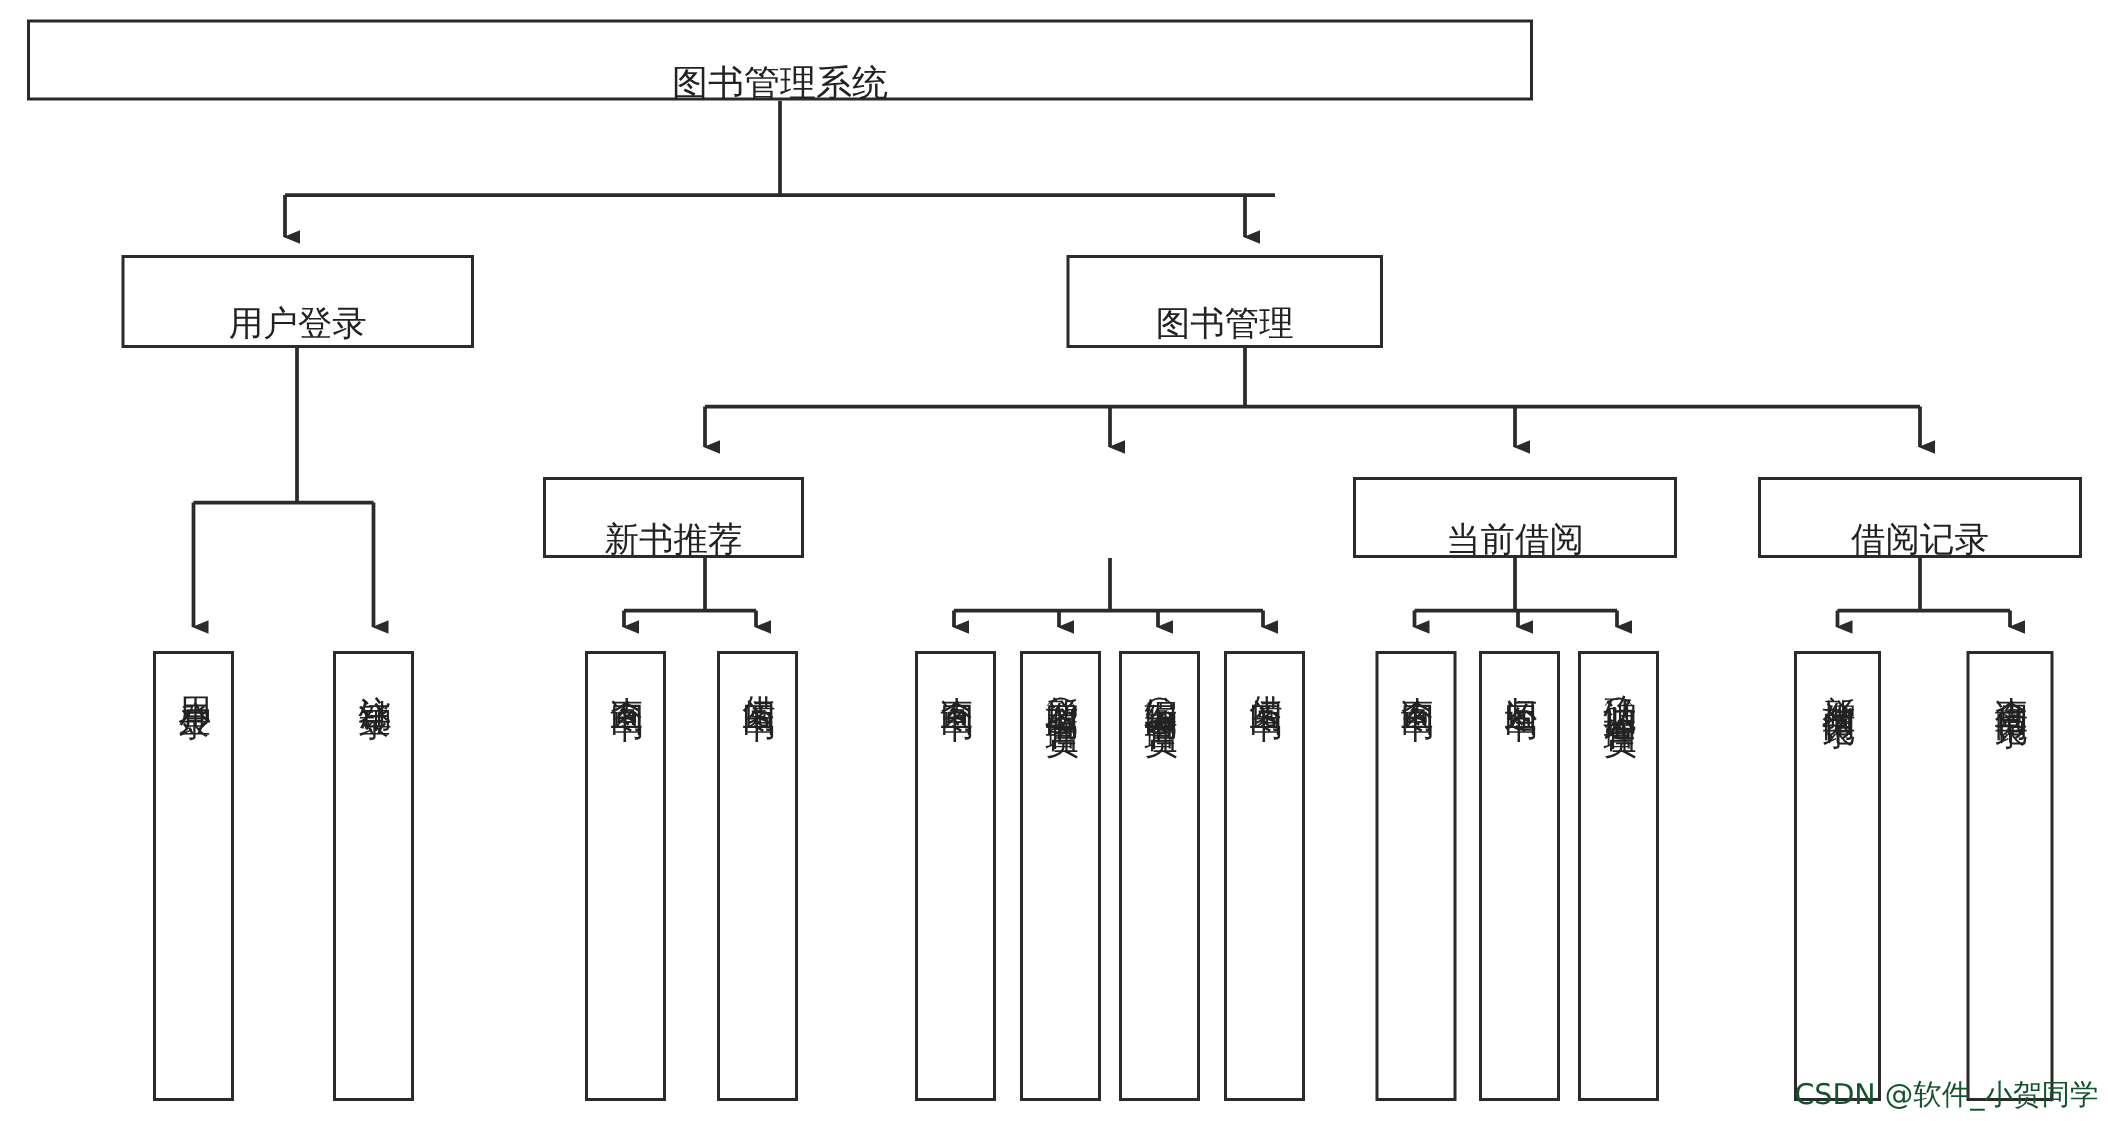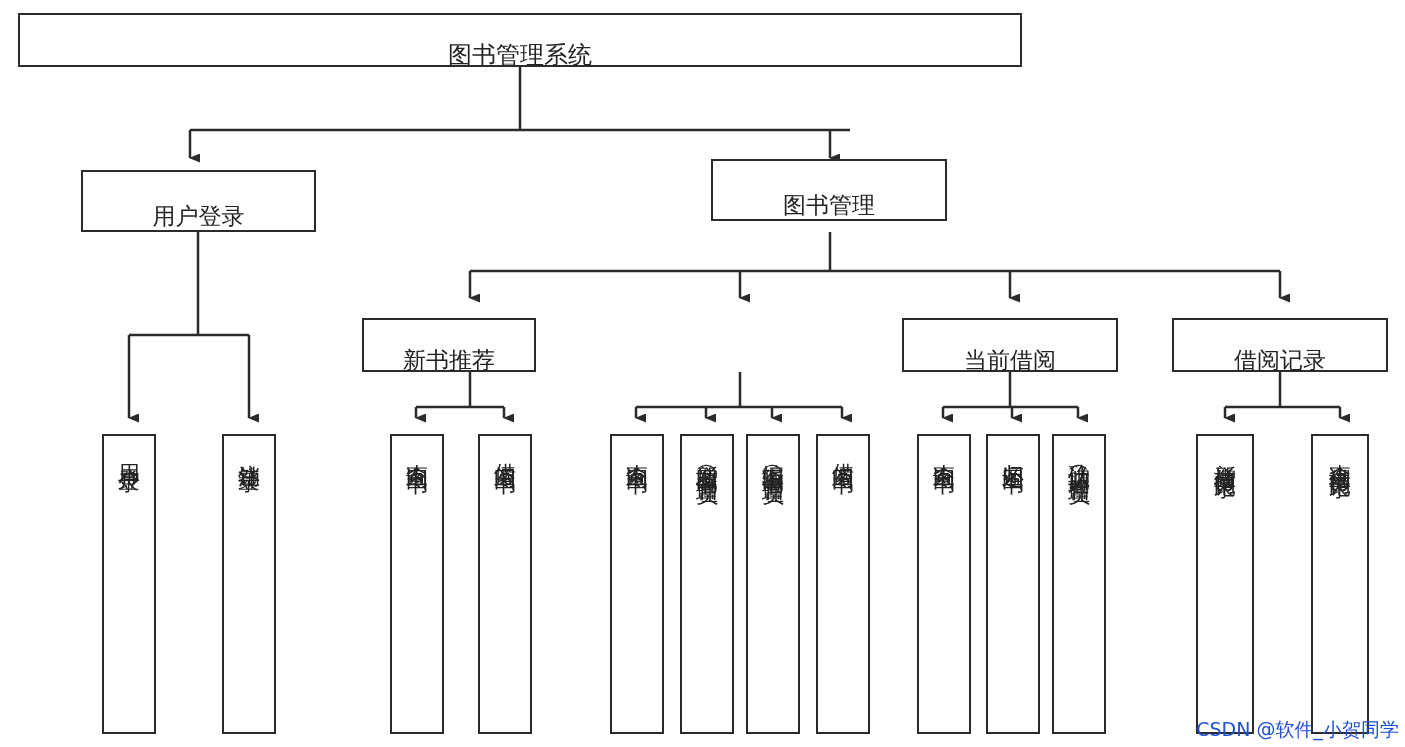--- a/index.html
+++ b/index.html
@@ -59,21 +59,21 @@
     letter-spacing: 3px;
     line-height: 1;
     white-space: nowrap;
     display: block;
   }
   #watermark {
     position: absolute;
     right: 6px;
     bottom: 4px;
     font-size: 19px;
-    color: #1d4ed8;
+    color: #14532d;
     white-space: nowrap;
     z-index: 30;
     font-family: "DejaVu Sans", "Liberation Sans", sans-serif;
   }
 </style>
 </head>
 <body>
 
 <div id="diagram-root">
 
@@ -127,21 +127,21 @@
     </g>
   </svg>
 
   <div class="node root horizontal" style="left:18px; top:13px; width:1004px; height:54px;">
     <span class="node-label">图书管理系统</span>
   </div>
 
   <div class="node horizontal" style="left:81px; top:170px; width:235px; height:62px;">
     <span class="node-label">用户登录</span>
   </div>
-  <div class="node horizontal" style="left:711px; top:159px; width:236px; height:62px;">
+  <div class="node horizontal" style="left:711px; top:170px; width:211px; height:62px;">
     <span class="node-label">图书管理</span>
   </div>
 
   <div class="node horizontal" style="left:362px; top:318px; width:174px; height:54px;">
     <span class="node-label">新书推荐</span>
   </div>
   <div class="node horizontal" style="left:902px; top:318px; width:216px; height:54px;">
     <span class="node-label">当前借阅</span>
   </div>
   <div class="node horizontal" style="left:1172px; top:318px; width:216px; height:54px;">

